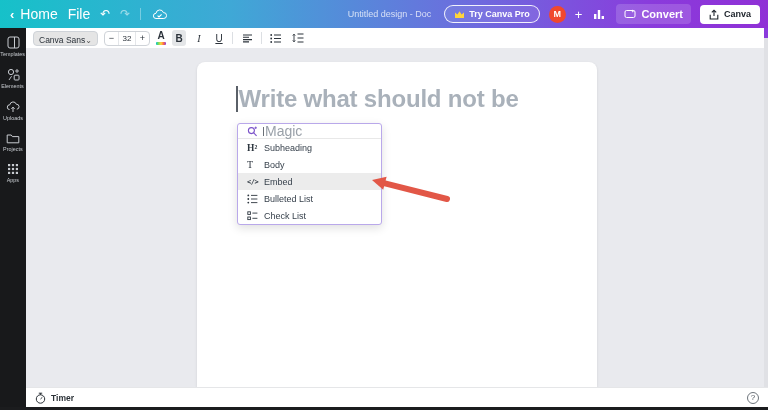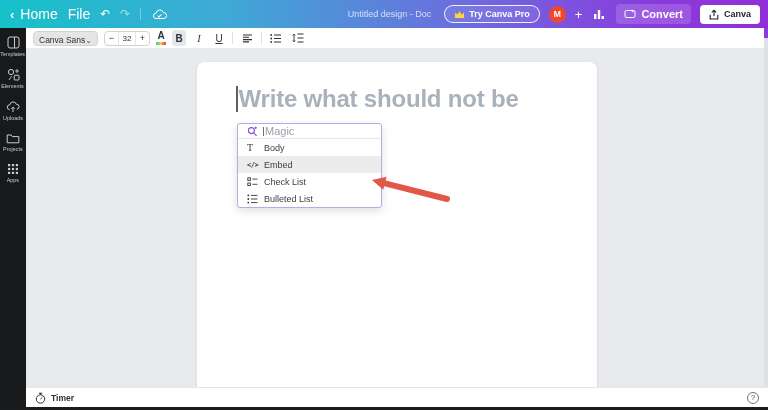--- a/index.html
+++ b/index.html
@@ -65,21 +65,21 @@
   .heading-row { position:absolute; left:39px; top:23px; display:flex; align-items:center; }
   .caret { width:1.5px; height:26px; background:#5a6068; margin-right:1px; }
   .placeholder { font-size:24px; font-weight:bold; color:#a9b1ba; letter-spacing:-.2px; white-space:nowrap; }
 
   
   .dropdown { position:absolute; left:211px; top:75px; width:145px; background:#fff;
     border:1px solid #b9a8ea; border-radius:3px; box-shadow:0 3px 10px rgba(0,0,0,.13); z-index:3; }
   .dd-search { display:flex; align-items:center; height:15px; padding:0 0 0 9px; border-bottom:1px solid #e8e8e8; cursor:text; }
   .dd-search svg { margin-right:5px; flex:0 0 auto; }
   .dd-caret { width:1px; height:9px; background:#6a7077; }
-  .dd-ph { font-size:11px; color:#9aa1a9; margin-left:1px; }
+  .dd-ph { font-size:14px; color:#9aa1a9; margin-left:1px; }
   .dd-row { display:flex; align-items:center; height:17px; padding-left:9px; cursor:pointer; }
   .dd-row.hl { background:#ececec; }
   .dd-ico { width:17px; display:flex; align-items:center; color:#2e3740; flex:0 0 auto; }
   .ico-h { font-family:"Liberation Serif",serif; font-size:9.5px; font-weight:bold; }
   .ico-t { font-family:"Liberation Serif",serif; font-size:10px; }
   .ico-code { font-family:"DejaVu Sans Mono",monospace; font-size:7px; font-weight:bold; letter-spacing:-.5px; }
   .dd-label { font-size:9px; color:#38424d; }
 
   .arrow-svg { position:absolute; left:0; top:0; width:742px; height:339px; pointer-events:none; z-index:4; }
 
@@ -247,49 +247,53 @@
         <svg width="11" height="11" viewBox="0 0 11 11" fill="none" stroke="#7b52c9" stroke-width="1.1">
           <circle cx="4.4" cy="4.6" r="3"></circle>
           <path d="M6.7 6.9 L9.6 9.8"></path>
           <path d="M8.7 0.6 v2.4 M7.5 1.8 h2.4" stroke-width="0.9"></path>
         </svg>
         <span class="dd-caret"></span>
         <span class="dd-ph">Magic</span>
       </div>
 
       <div class="dd-row">
+        <span class="dd-ico ico-h">H²</span>
+        <span class="dd-label">Subheading</span>
+      </div>
+      <div class="dd-row">
         <span class="dd-ico ico-t">T</span>
         <span class="dd-label">Body</span>
       </div>
       <div class="dd-row hl">
         <span class="dd-ico ico-code">&lt;/&gt;</span>
         <span class="dd-label">Embed</span>
+      </div>
+      <div class="dd-row">
+        <span class="dd-ico">
+          <svg width="11" height="10" viewBox="0 0 11 10" stroke="#2e3740" stroke-width="0.9">
+            <path d="M4 1.4 h6.4 M4 5 h6.4 M4 8.6 h6.4"></path>
+            <circle cx="1.3" cy="1.4" r="0.9" fill="#2e3740" stroke="none"></circle>
+            <circle cx="1.3" cy="5" r="0.9" fill="#2e3740" stroke="none"></circle>
+            <circle cx="1.3" cy="8.6" r="0.9" fill="#2e3740" stroke="none"></circle>
+          </svg>
+        </span>
+        <span class="dd-label">Bulleted List</span>
       </div>
       <div class="dd-row">
         <span class="dd-ico">
           <svg width="11" height="10" viewBox="0 0 11 10" fill="none" stroke="#2e3740" stroke-width="0.9">
             <rect x="0.8" y="0.8" width="2.6" height="2.6"></rect>
               <path d="M5.4 2.1 h5"></path>
             <rect x="0.8" y="6" width="2.6" height="2.6"></rect>
               <path d="M5.4 7.3 h5"></path>
           </svg>
         </span>
         <span class="dd-label">Check List</span>
       </div>
-      <div class="dd-row">
-        <span class="dd-ico">
-          <svg width="11" height="10" viewBox="0 0 11 10" stroke="#2e3740" stroke-width="0.9">
-            <path d="M4 1.4 h6.4 M4 5 h6.4 M4 8.6 h6.4"></path>
-            <circle cx="1.3" cy="1.4" r="0.9" fill="#2e3740" stroke="none"></circle>
-            <circle cx="1.3" cy="5" r="0.9" fill="#2e3740" stroke="none"></circle>
-            <circle cx="1.3" cy="8.6" r="0.9" fill="#2e3740" stroke="none"></circle>
-          </svg>
-        </span>
-        <span class="dd-label">Bulleted List</span>
-      </div>
     </div>
 
     <svg class="arrow-svg" viewBox="0 0 742 339">
       <line x1="421" y1="151" x2="359" y2="135.4" stroke="#e25747" stroke-width="6" stroke-linecap="round"></line>
       <polygon points="346,132 360.6,128.7 357.2,141.7" fill="#e25747"></polygon>
     </svg>
 
     <div class="vscroll">
       <div class="vthumb"></div>
     </div>

